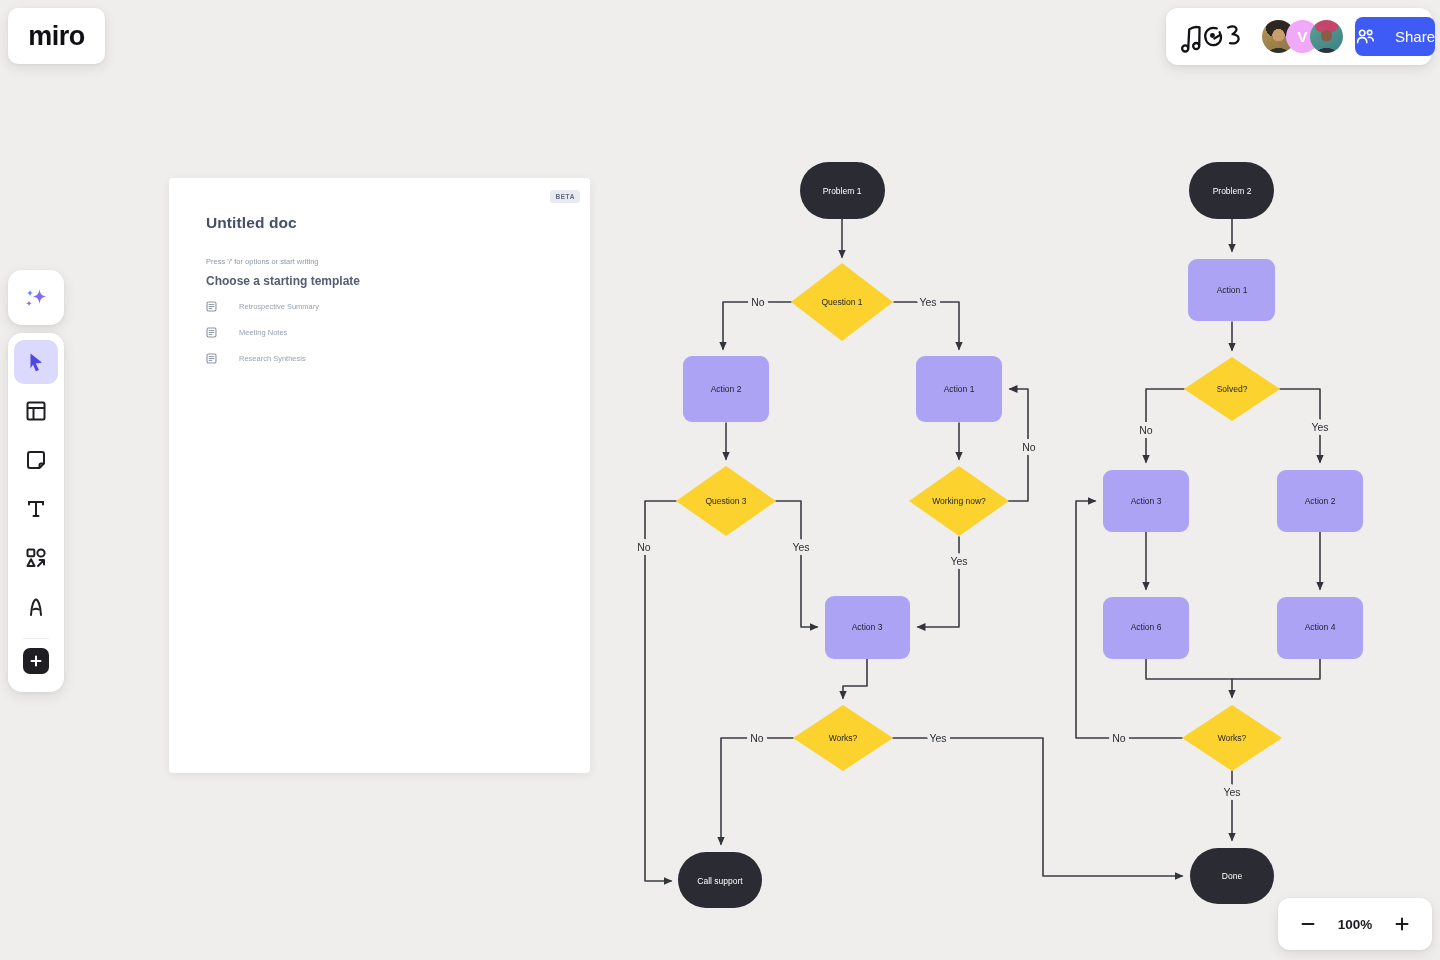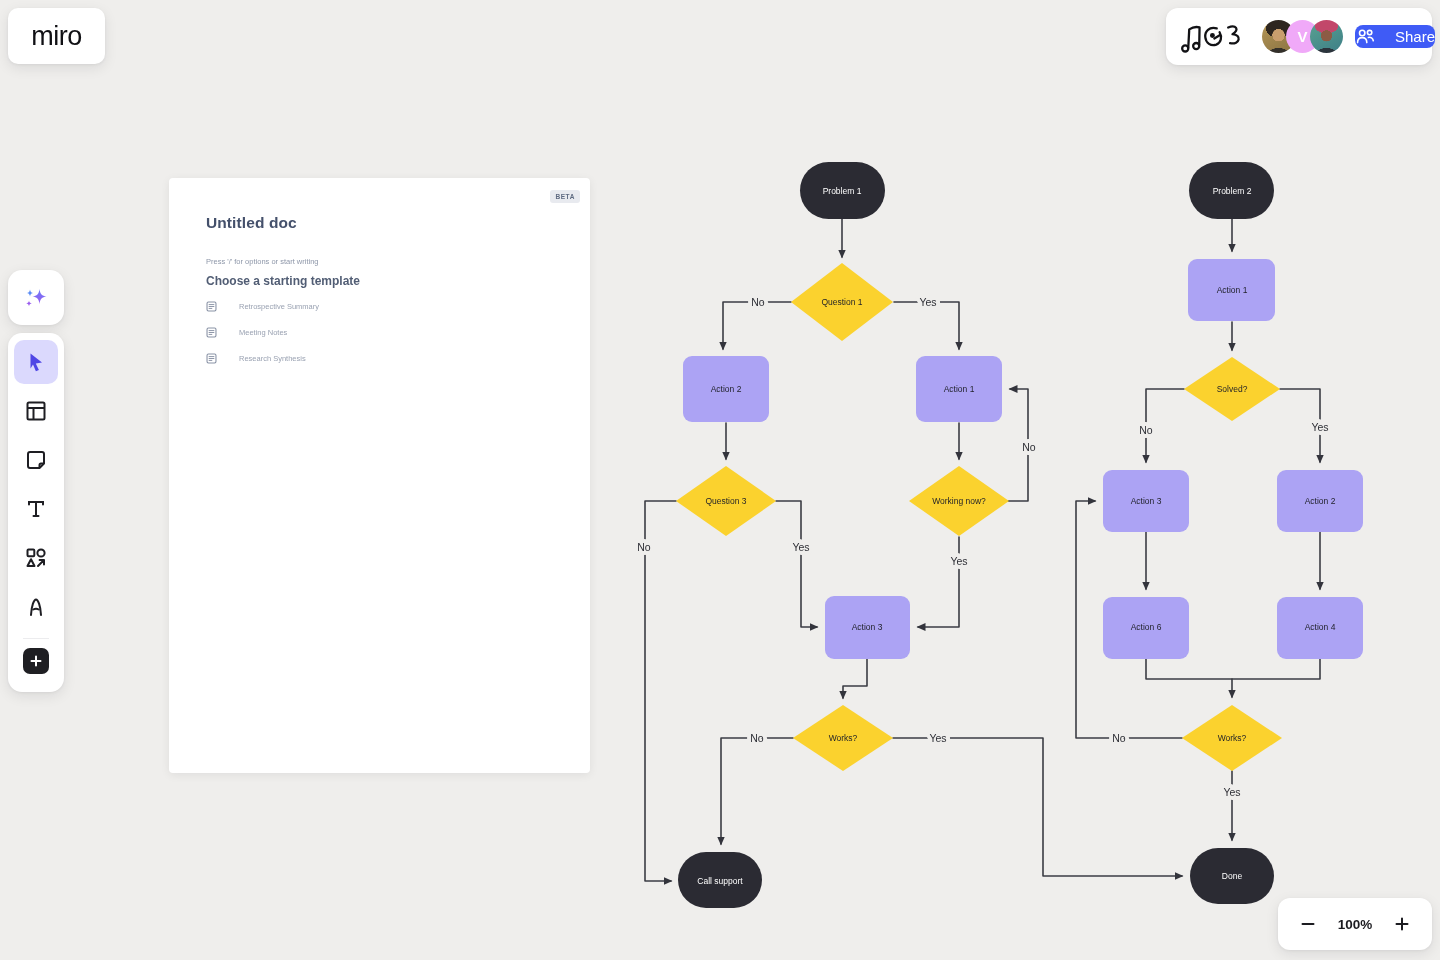--- a/index.html
+++ b/index.html
@@ -12,42 +12,42 @@
   }
   .card {
     position:absolute;
     background:#fff;
     border-radius:12px;
     box-shadow:0 4px 14px rgba(20,20,30,.09), 0 1px 3px rgba(20,20,30,.06);
   }
 
   
   .logo-card { left:8px; top:8px; width:97px; height:56px; display:flex; align-items:center; justify-content:center; border-radius:10px; }
-  .logo-text { font-size:27px; font-weight:400; letter-spacing:-0.5px; color:#101014; }
+  .logo-text { font-size:27px; font-weight:700; letter-spacing:-0.5px; color:#101014; }
 
   
   .top-right-card { left:1166px; top:8px; width:266px; height:57px; display:flex; align-items:center; padding:0 8px 0 10px; }
   .scribble { width:70px; height:42px; flex:0 0 auto; }
   .tr-divider { width:1px; height:32px; background:#E4E4E7; margin:0 10px 0 6px; }
   .avatars { display:flex; align-items:center; }
   .avatar { width:33px; height:33px; border-radius:50%; flex:0 0 auto; display:flex; align-items:center; justify-content:center; }
   .avatar + .avatar { margin-left:-9px; }
   .avatar-photo1 { background:
       radial-gradient(ellipse 62% 42% at 50% 110%, #33302a 0 59%, transparent 60%),
       radial-gradient(circle at 50% 46%, #c99e6e 0 25%, transparent 26%),
       radial-gradient(ellipse 72% 54% at 50% 26%, #2e2620 0 52%, transparent 53%),
       linear-gradient(150deg, #b59657, #8a7342); }
   .avatar-letter { background:#F0A9F8; color:#fff; font-size:15px; font-weight:700; z-index:2; }
   .avatar-photo2 { background:
       radial-gradient(ellipse 62% 42% at 50% 110%, #2b343c 0 59%, transparent 60%),
       radial-gradient(circle at 50% 48%, #8c5b44 0 23%, transparent 24%),
       radial-gradient(ellipse 64% 40% at 50% 18%, #c2476a 0 55%, transparent 56%),
       linear-gradient(150deg, #5aa391, #3d7e87); z-index:3; }
   .share-btn {
-    margin-left:12px; height:23px; flex:1 1 auto;
+    margin-left:12px; height:39px; flex:1 1 auto;
     background:#3F5BF6; color:#fff; border:none; border-radius:8px;
     font-family:"Liberation Sans", sans-serif; font-size:15px; font-weight:500;
     display:flex; align-items:center; justify-content:center; gap:20px; cursor:pointer;
   }
 
   
   .ai-card { left:8px; top:270px; width:56px; height:55px; border-radius:14px; display:flex; align-items:center; justify-content:center; cursor:pointer; }
   .tool-card { left:8px; top:333px; width:56px; height:359px; border-radius:14px; display:flex; flex-direction:column; align-items:center; padding-top:7px; }
   .tool-btn { width:44px; height:44px; border:none; background:transparent; border-radius:10px; display:flex; align-items:center; justify-content:center; cursor:pointer; margin-bottom:5px; }
   .tool-btn.selected { background:#DBD9FD; }

